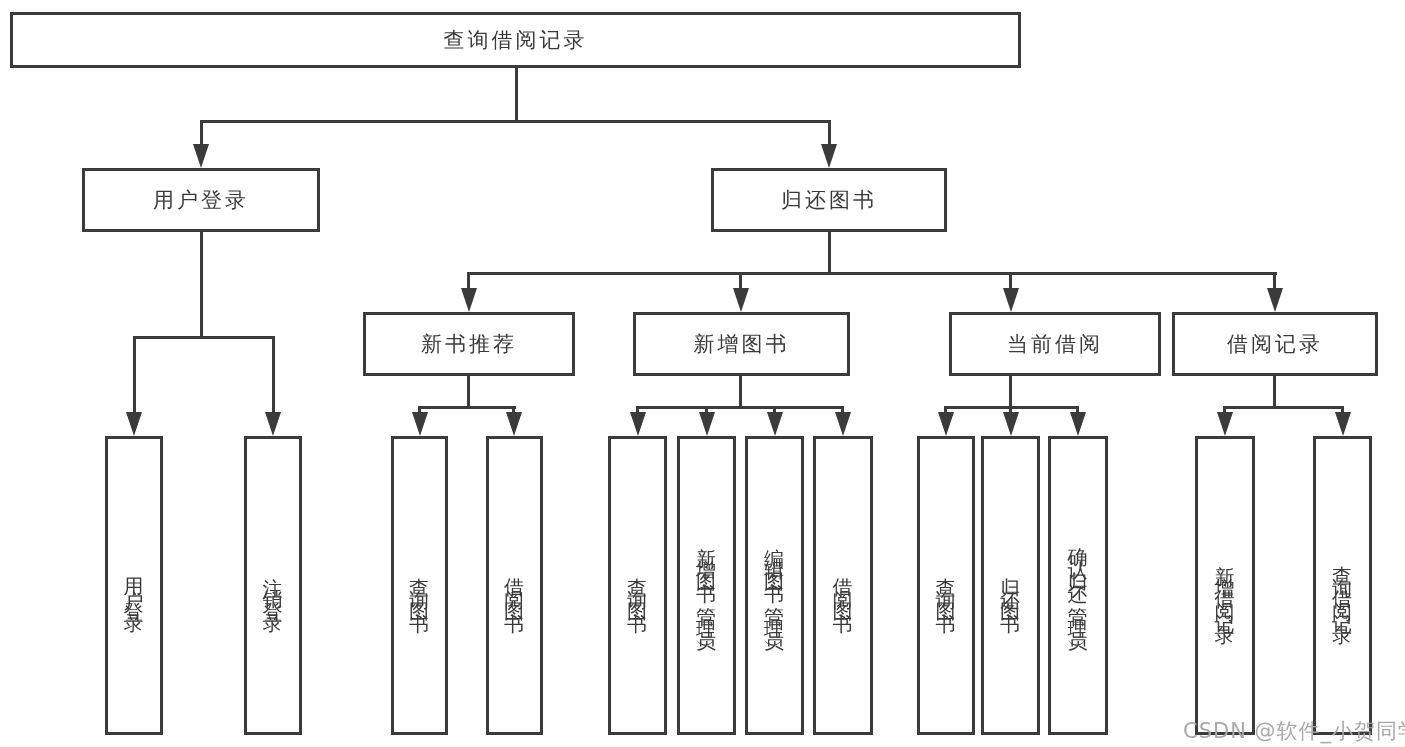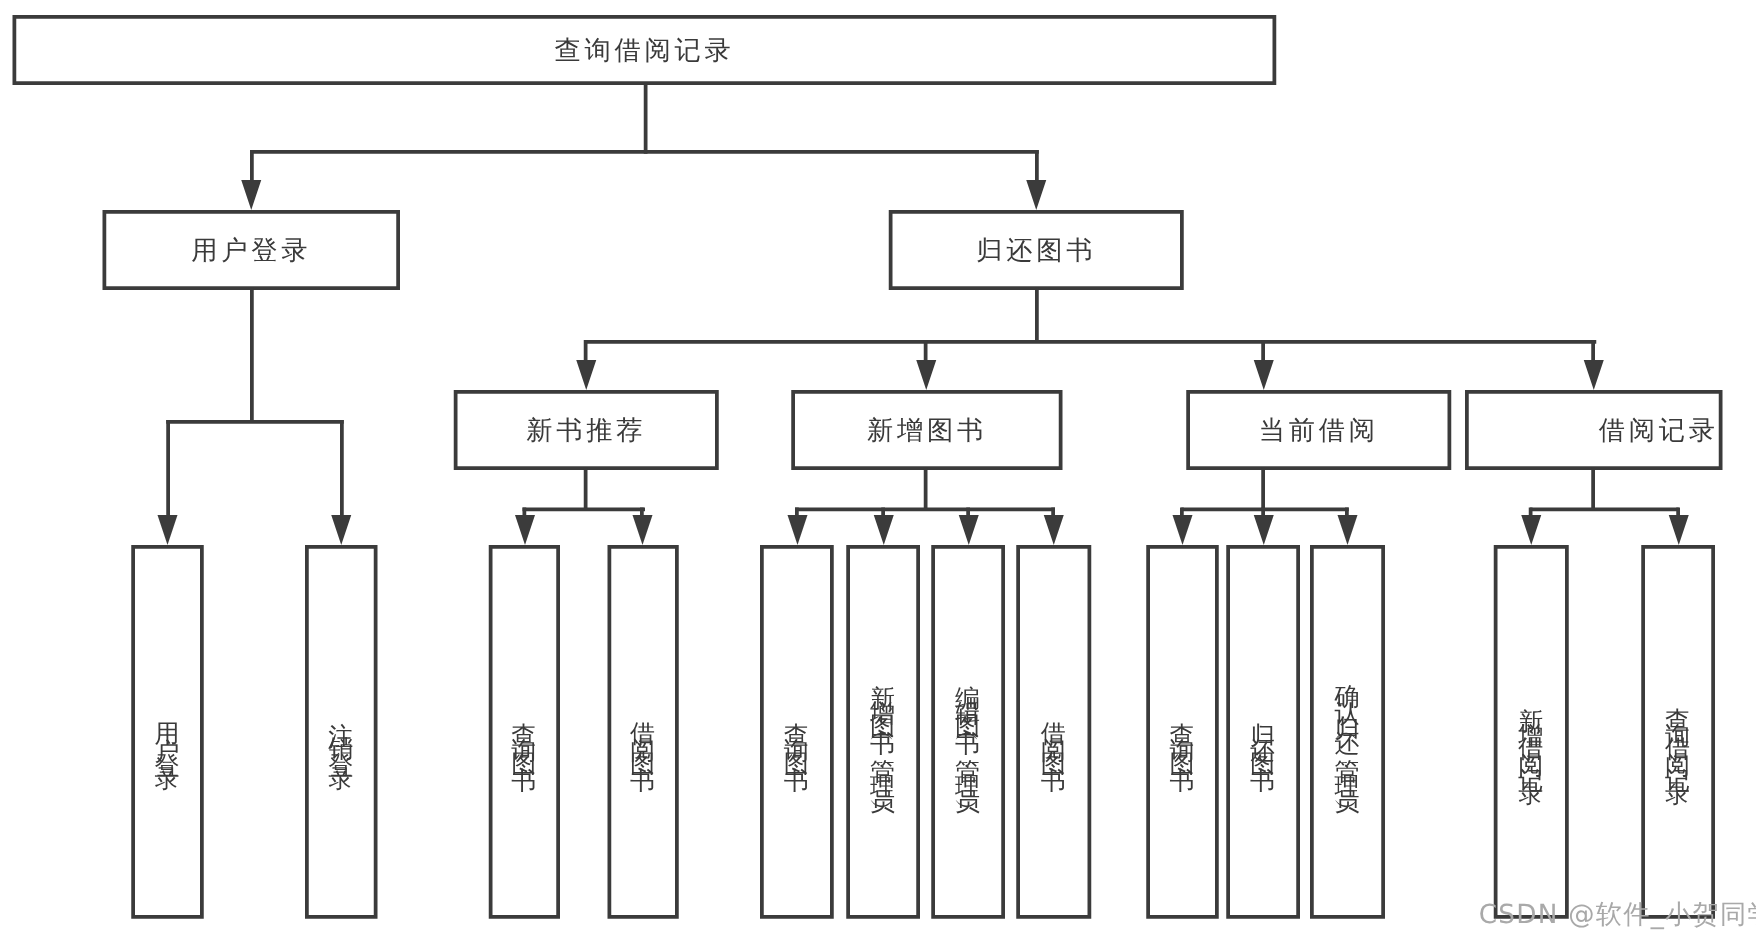--- a/index.html
+++ b/index.html
@@ -52,21 +52,21 @@
   </div>
 
   <div class="node" style="left:633px;top:312px;width:217px;height:64px;">
     <span>新增图书</span>
   </div>
 
   <div class="node" style="left:905px;top:312px;width:212px;height:64px;margin-left:44px;">
     <span>当前借阅</span>
   </div>
 
-  <div class="node" style="left:1172px;top:312px;width:206px;height:64px;justify-content:flex-end;">
+  <div class="node" style="left:1172px;top:312px;width:206px;height:64px;">
     <span>借阅记录</span>
   </div>
 
   <div class="node leaf" style="left:105px;width:58px;">
     <span class="vtext">用户登录</span>
   </div>
   <div class="node leaf" style="left:244px;width:58px;">
     <span class="vtext">注销登录</span>
   </div>
 

